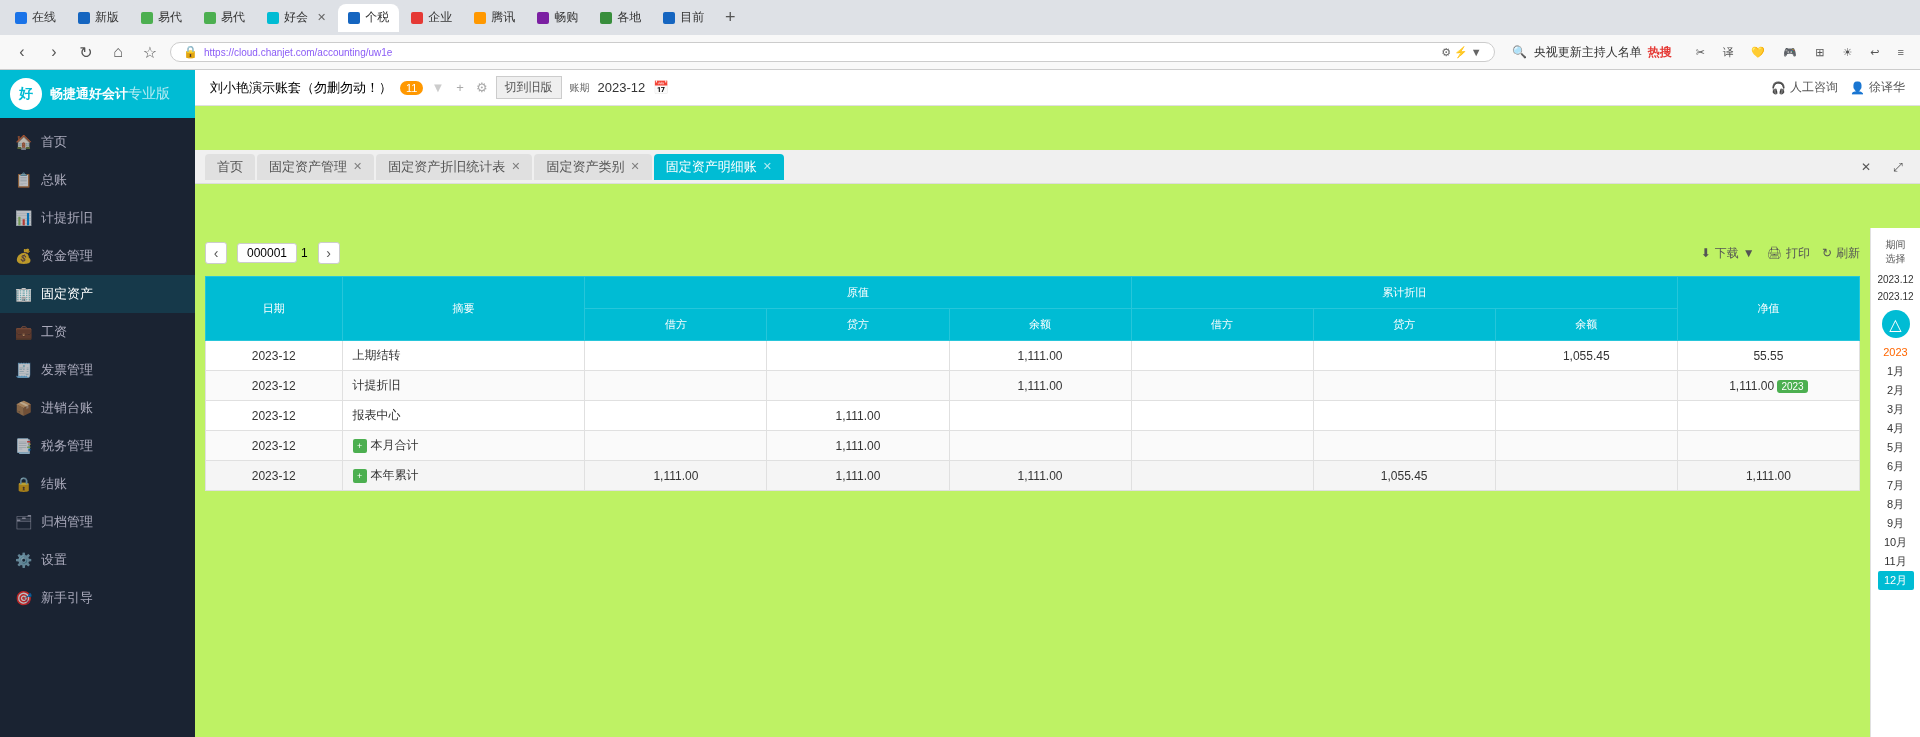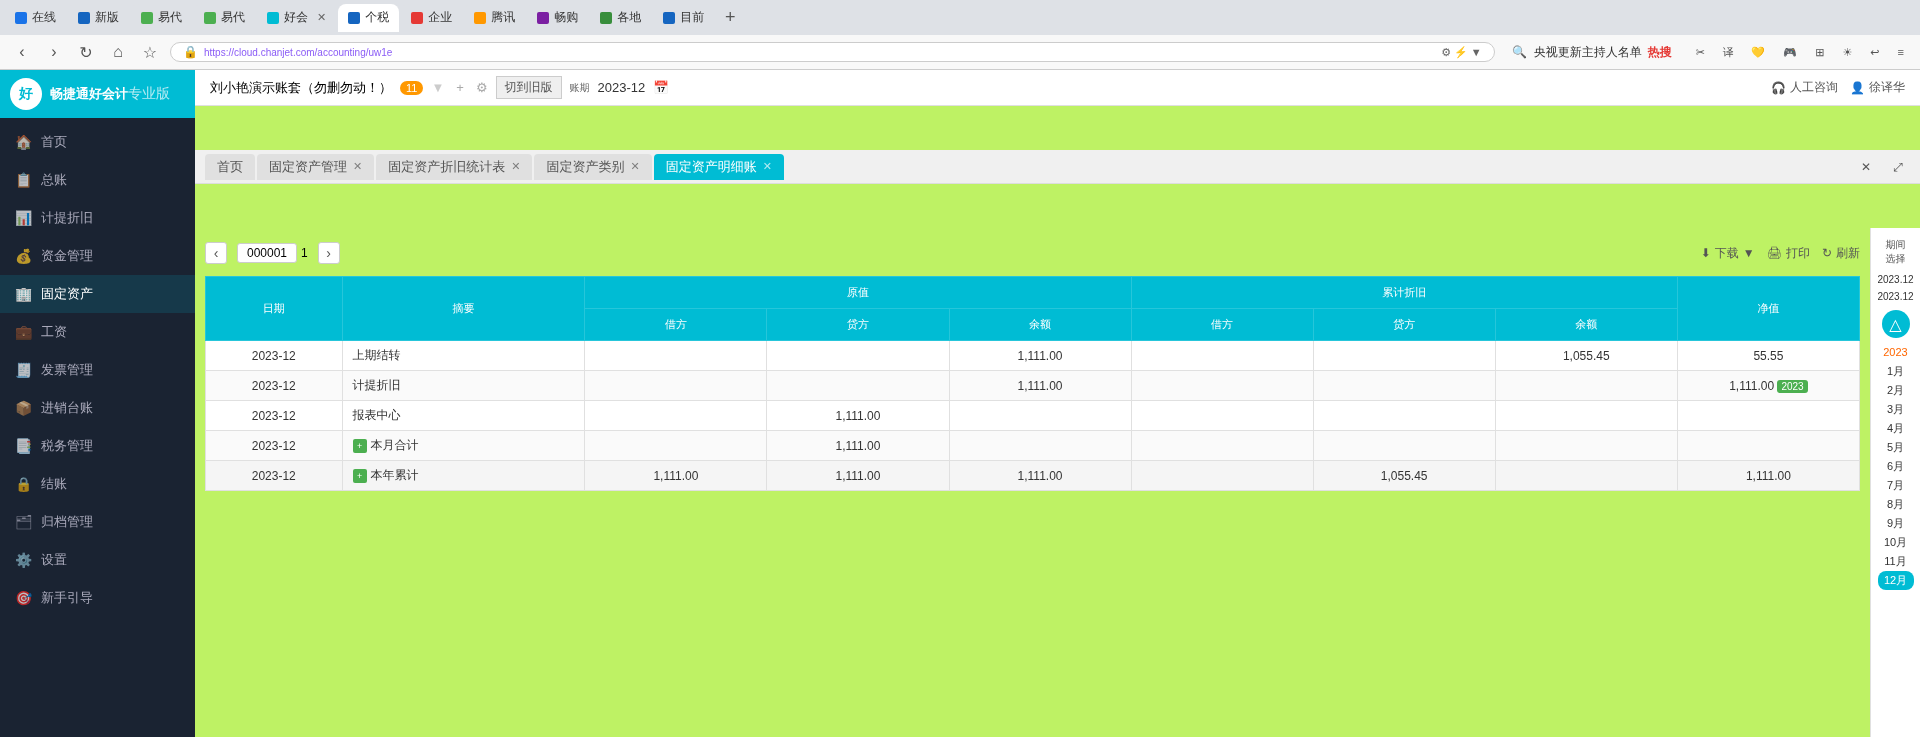--- a/index.html
+++ b/index.html
@@ -75,21 +75,21 @@
     .ledger-table td { border: 1px solid #e0e0e0; padding: 6px 10px; font-size: 12px; color: #333; }
     .ledger-table tr:nth-child(even) td { background: #fafafa; }
     .ledger-table td.number { text-align: center; }
     .ledger-table td.center { text-align: center; }
     .ledger-table .summary-row td { background: #f5f5f5; }
     .row-icon { display: inline-block; width: 14px; height: 14px; background: #4caf50; border-radius: 2px; color: #fff; font-size: 9px; text-align: center; line-height: 14px; margin-right: 4px; }
 
     
     .right-panel { width: 50px; background: #fff; border-left: 1px solid #e0e0e0; display: flex; flex-direction: column; align-items: center; padding: 6px 0; gap: 2px; overflow-y: auto; }
     .period-month { font-size: 11px; color: #333; padding: 2px 4px; cursor: pointer; width: 36px; text-align: center; }
-    .period-month.active { background: #00bcd4; color: #fff; border-radius: 8px; }
+    .period-month.active { background: #00bcd4; color: #fff; border-radius: 2px; }
     .scroll-btn { width: 28px; height: 28px; background: #00bcd4; border-radius: 50%; display: flex; align-items: center; justify-content: center; color: #fff; font-size: 16px; cursor: pointer; margin: 4px 0; }
   </style>
 </head>
 <body>
 
 <div class="browser-chrome">
   <div class="tab-bar">
 
   <div class="tab">
         <span style="background:#1a73e8; width:12px; height:12px; border-radius:2px; display:inline-block;"></span>

